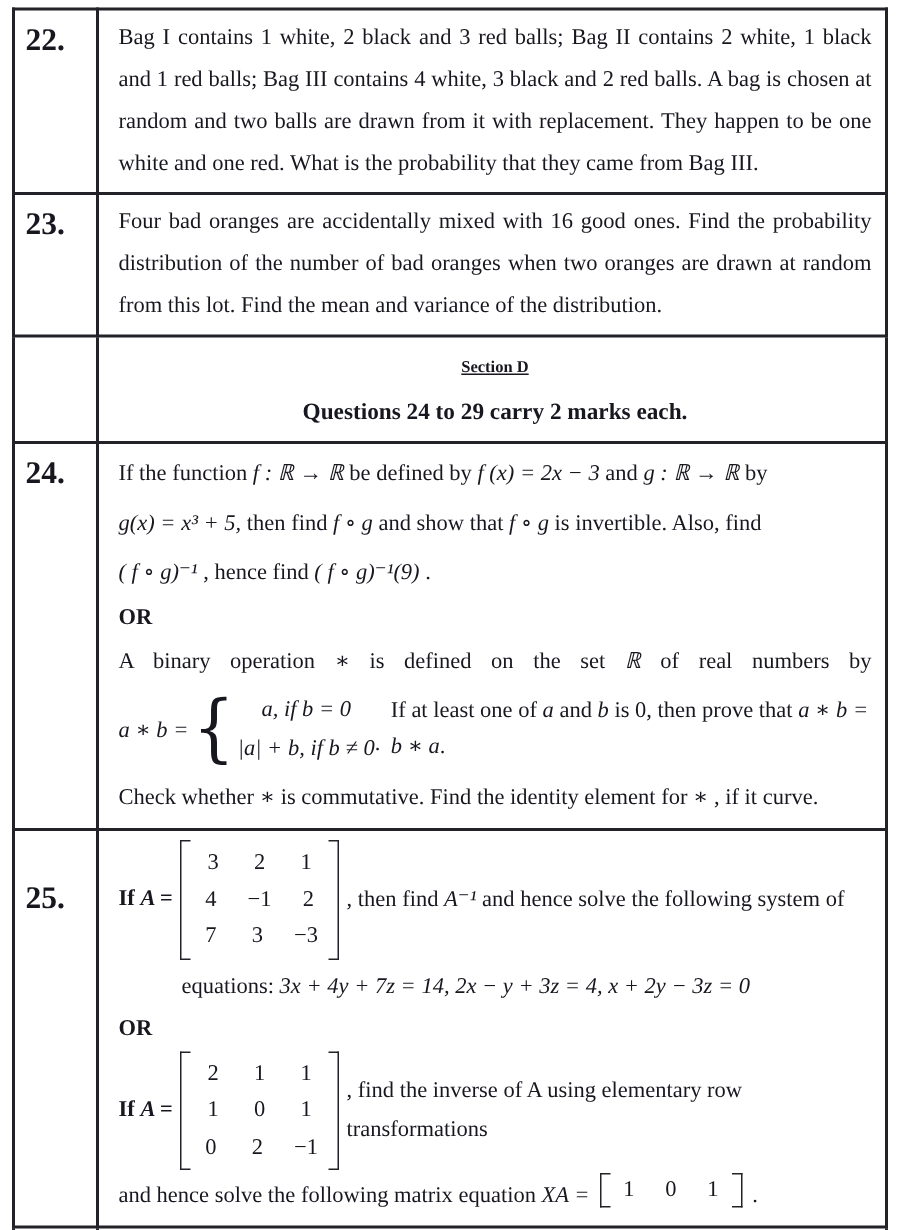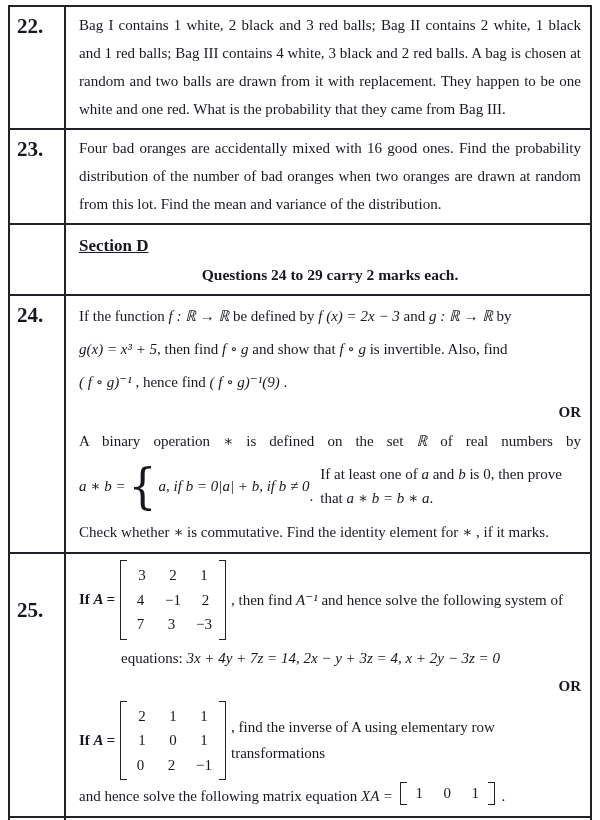--- a/index.html
+++ b/index.html
@@ -20,54 +20,54 @@
     border: 2px solid #222228;
     vertical-align: top;
     padding: 0;
   }
   td.num {
     width: 45px;
     font-weight: bold;
     font-size: 21px;
     padding: 7px 2px 0 7px;
   }
-  td.num.low { padding-top: 44px; font-family: Liberation Serif, serif; }
+  td.num.low { padding-top: 32px; font-family: Liberation Serif, serif; }
   td.body {
     padding: 4px 9px 5px 13px;
     font-size: 15px;
   }
   .para {
     text-align: justify;
     line-height: 28px;
   }
   .mi { font-style: italic; }
   .secT {
-    text-align: left; font-weight: bold; font-size: 17px;
+    text-align: center; font-weight: bold; font-size: 11px;
     text-decoration: underline; line-height: 29px; margin-top: 2px;
   }
   .secS {
     text-align: center; font-weight: bold; font-size: 15.5px; line-height: 29px;
   }
   .or {
-    text-align: right; font-weight: bold; font-size: 15px;
+    text-align: left; font-weight: bold; font-size: 15px;
     line-height: 25px; margin: 1px 0;
   }
   .ln24 { line-height: 33px; }
   .stretch { text-align: justify; text-align-last: justify; line-height: 30px; }
   .lastln { line-height: 29px; }
 
   
   .cases-line { display: flex; align-items: center; margin: 3px 0 5px 0; }
   .cases-lhs { white-space: nowrap; margin-right: 3px; }
   .brace {
     font-family: "DejaVu Serif", serif;
     font-size: 44px; font-weight: 400; line-height: 54px;
     transform: scaleY(1.12);
   }
-  .stack { display: inline-flex; flex-direction: row; margin-left: 2px; }
+  .stack { display: inline-flex; flex-direction: column; margin-left: 2px; }
   .srow { line-height: 26px; white-space: nowrap; text-align: center; }
   .cper { align-self: flex-end; padding-bottom: 8px; }
   .crest { margin-left: 7px; line-height: 24px; }
 
   
   .matline { display: flex; align-items: center; margin: 2px 0; }
   .mintro { white-space: nowrap; font-weight: bold; }
   .mat { display: inline-flex; align-items: stretch; margin: 0 5px; }
   .br-l { width: 6px; border: 1.5px solid #222228; border-right: none; }
   .br-r { width: 6px; border: 1.5px solid #222228; border-left: none; }
@@ -124,21 +124,21 @@
         <div class="cases-line">
           <span class="cases-lhs mi">a ∗ b =</span>
           <span class="brace">{</span>
           <span class="stack">
             <span class="srow mi">a, if b = 0</span>
             <span class="srow mi">|a| + b, if b ≠ 0</span>
           </span>
           <span class="cper">.</span>
           <span class="crest"><span>If at least one of </span><span class="mi">a</span><span> and </span><span class="mi">b</span><span> is 0, then prove that </span><span class="mi">a ∗ b = b ∗ a</span><span>.</span></span>
         </div>
-        <div class="lastln"><span>Check whether </span><span class="mi">∗</span><span> is commutative. Find the identity element for </span><span class="mi">∗</span><span> , if it marks.</span></div>
+        <div class="lastln"><span>Check whether </span><span class="mi">∗</span><span> is commutative. Find the identity element for </span><span class="mi">∗</span><span> , if it curve.</span></div>
       </td>
     </tr>
 
     <tr>
       <td class="num low">25.</td>
       <td class="body">
         <div class="matline">
           <span class="mintro"><span>If </span><span class="mi">A =</span></span>
           <span class="mat">
             <span class="br-l"></span>

